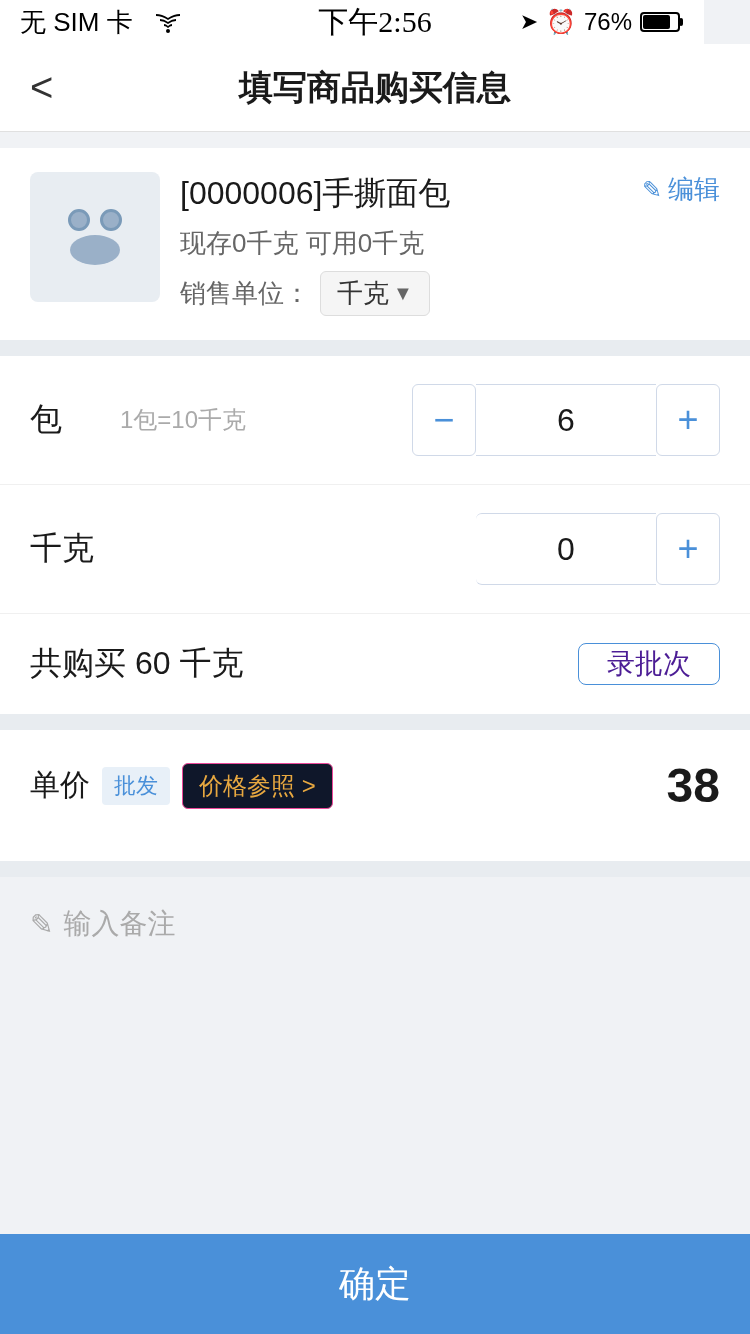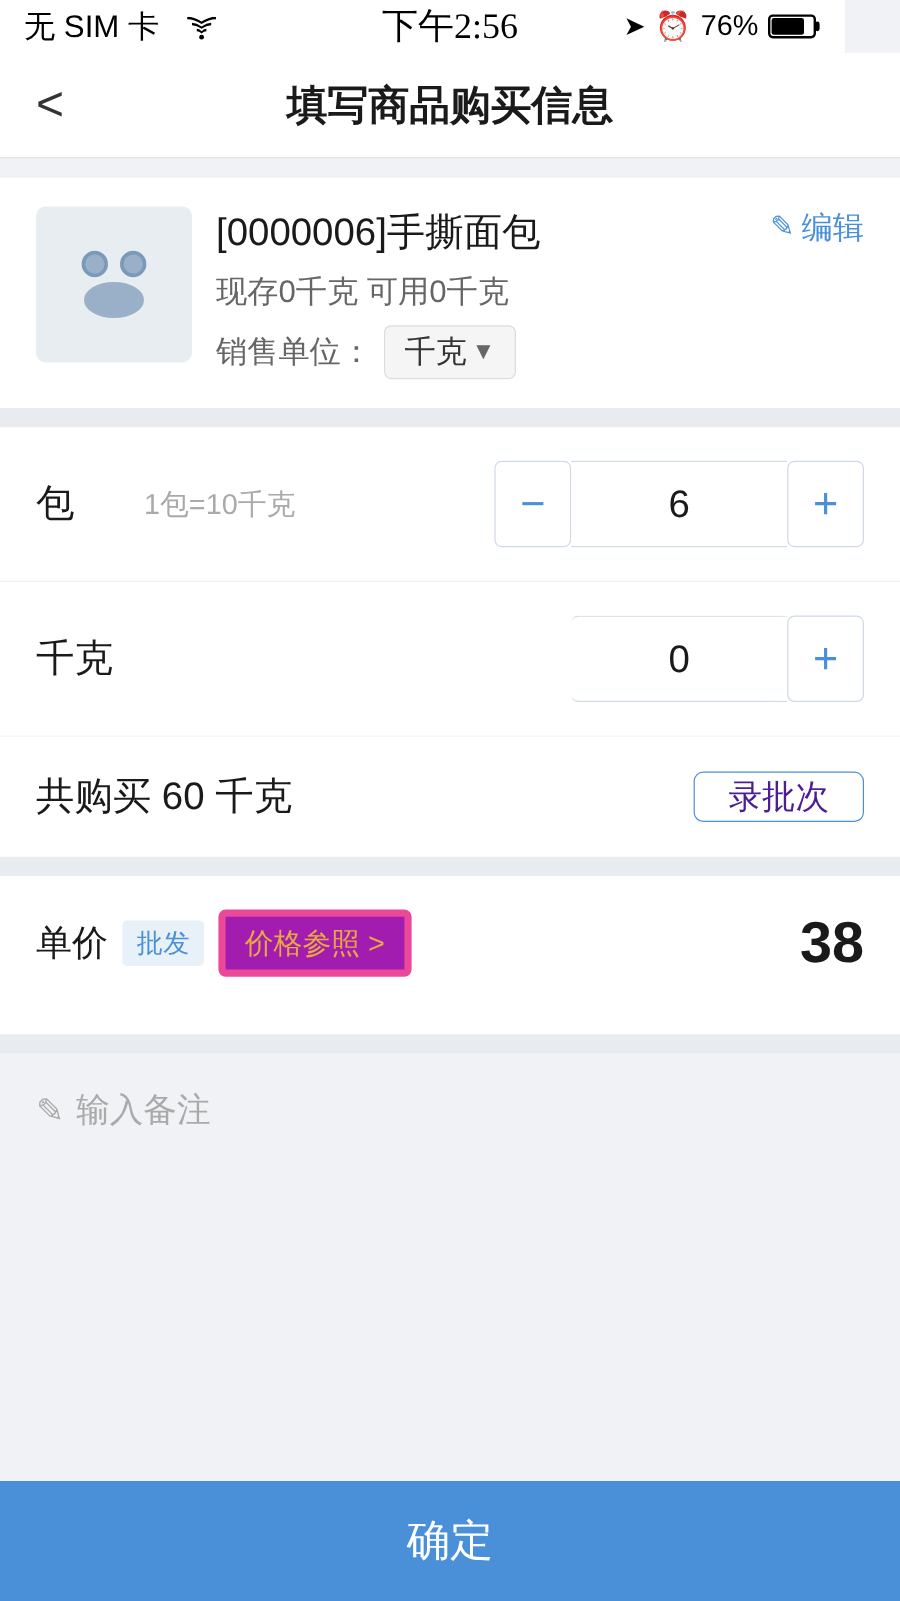--- a/index.html
+++ b/index.html
@@ -246,26 +246,26 @@
       color: #1a1a1a;
     }
     .price-type-badge {
       background: #e8f0f8;
       color: #4a90d9;
       font-size: 22px;
       padding: 4px 12px;
       border-radius: 4px;
     }
     .price-ref-btn {
-      border: 6px solid #ec4899;
+      border: 1px solid #ec4899;
       border-radius: 6px;
       padding: 6px 16px;
       font-size: 24px;
       color: #e8a840;
-      background: #a21caf;
+      background: #0f172a;
       display: flex;
       align-items: center;
       gap: 4px;
       cursor: pointer;
     }
     .price-value {
       font-size: 48px;
       color: #1a1a1a;
       font-weight: 600;
     }

